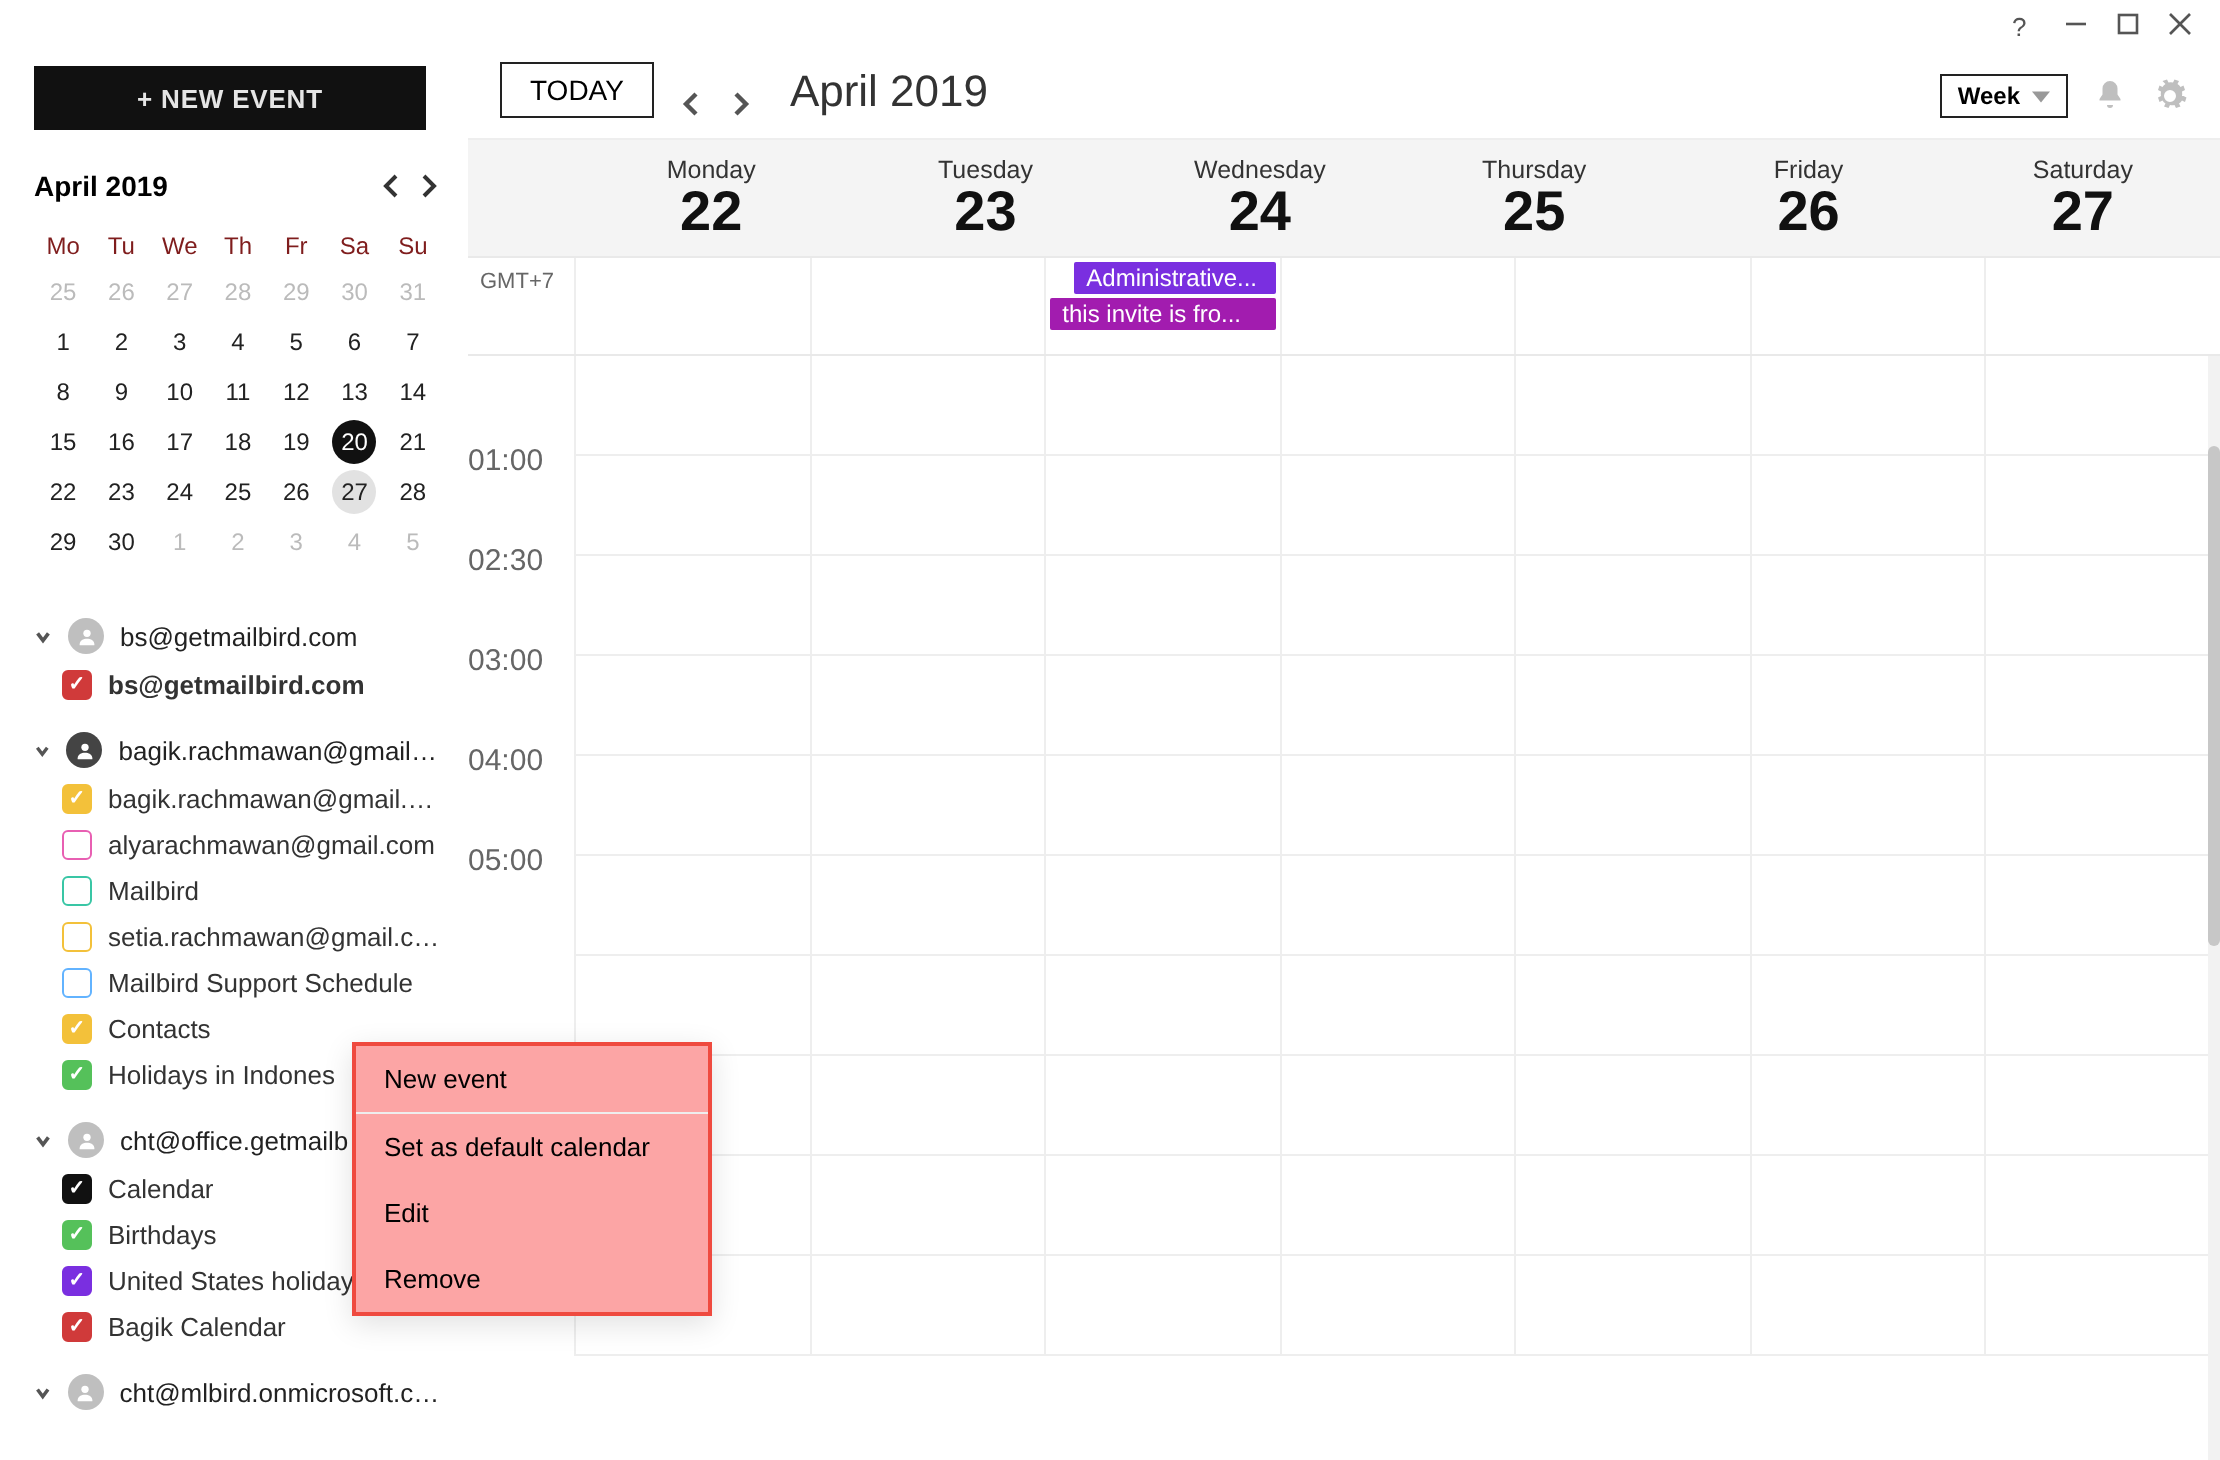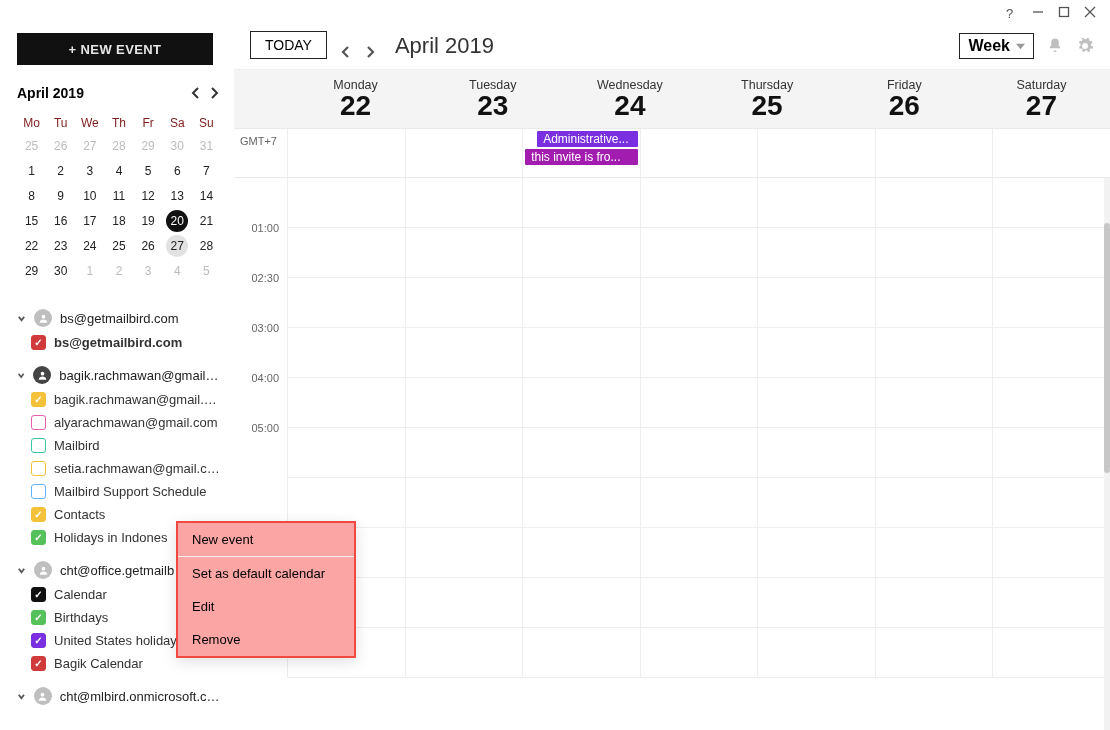--- a/index.html
+++ b/index.html
@@ -41,21 +41,21 @@
   .label-clip { white-space:nowrap; overflow:hidden; text-overflow:ellipsis; max-width:170px;}
 
   
   .main { flex:1; position:relative; display:flex; flex-direction:column; }
   .toolbar { display:flex; align-items:flex-end; padding: 7px 16px 10px 16px; gap:12px;}
   .today-btn { background:#fff; border:1.5px solid #222; font-size:14px; font-weight:500; padding:5px 14px; cursor:pointer;}
   .big-nav { display:flex; gap:10px; align-items:center;}
   .big-nav svg { width:14px; height:14px; stroke:#555; stroke-width:2.2; fill:none; cursor:pointer;}
   .big-month { font-size:22px; color:#333; margin-left:6px;}
   .right-tools { margin-left:auto; display:flex; align-items:center; gap:12px;}
-  .view-dd { border:1.5px solid #222; padding:3px 8px; font-size:16px; font-weight:600; display:flex; align-items:center; gap:6px; cursor:pointer;}
+  .view-dd { border:1.5px solid #222; padding:3px 8px; font-size:12px; font-weight:600; display:flex; align-items:center; gap:6px; cursor:pointer;}
   .view-dd svg { width:9px; height:9px; fill:#888;}
   .ico { width:18px; height:18px; fill:#bfbfbf; cursor:pointer;}
 
   .day-header { display:flex; background:#f4f4f4; border-top:1px solid #eee; }
   .day-header .gutter { width:53px;}
   .day-header .dh { flex:1 1 0; text-align:center; padding:8px 0 6px;}
   .dh .down { font-size:12.5px; color:#333; font-weight:500;}
   .dh .dnum { font-size:28px; font-weight:700; color:#111; margin-top:-2px;}
 
   
@@ -65,21 +65,21 @@
   .chip { font-size:12px; color:#fff; padding:1px 6px; margin-bottom:2px; border-radius:1px; white-space:nowrap; overflow:hidden; text-overflow:ellipsis; cursor:pointer;}
 
   .grid-wrap { position:relative; flex:1; overflow:hidden; }
   .scrollbar-stub { position:absolute; right:0; top:0; bottom:0; width:6px; background:#f2f2f2;}
   .scroll-thumb { position:absolute; right:0; top:45px; width:6px; height:250px; background:#c7c7c7; border-radius:3px;}
   .hours { display:flex; }
   .hours .gutter { width:53px; }
   .hours .cols { flex:1; display:flex; }
   .hours .hcol { flex:1 1 0; border-left:1px solid #eee;}
   .hour-row { height:50px; border-bottom:1px solid #eee; position:relative;}
-  .hour-label { position:absolute; left:0; width:53px; text-align:right; padding-right:8px; font-size:11px; color:#666; transform:translateY(-6px);}
+  .hour-label { position:absolute; left:0; width:53px; padding-right:8px; font-size:15px; color:#666; transform:translateY(-6px);}
   .hlabels { position:absolute; left:0; top:0;}
 
   
   .context-menu { position:absolute; left:176px; top:521px; width:180px; border:2px solid #ef4a3f; background:#fca5a5; box-shadow:0 4px 14px rgba(0,0,0,0.12); z-index:50;}
   .context-menu .mi { font-size:13px; padding:9px 14px; cursor:pointer;}
   .context-menu .sep { height:1px; background:#eee;}
 
 </style>
 </head>
 <body>

